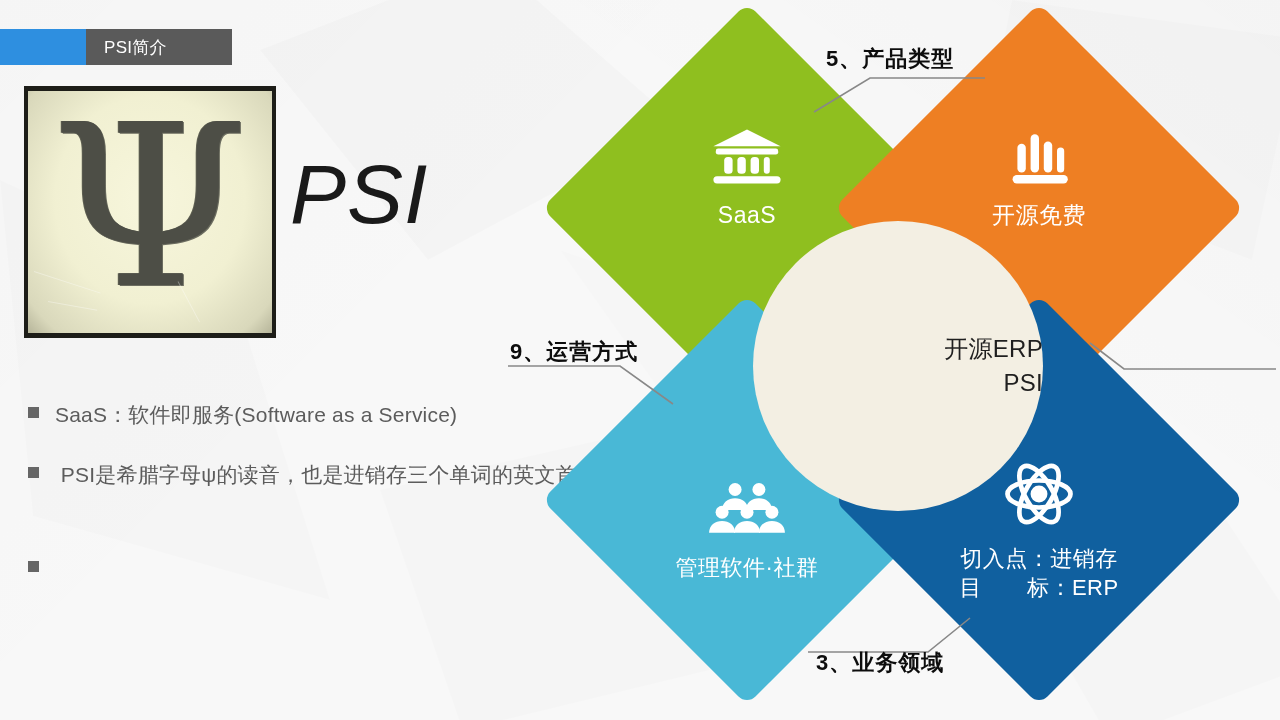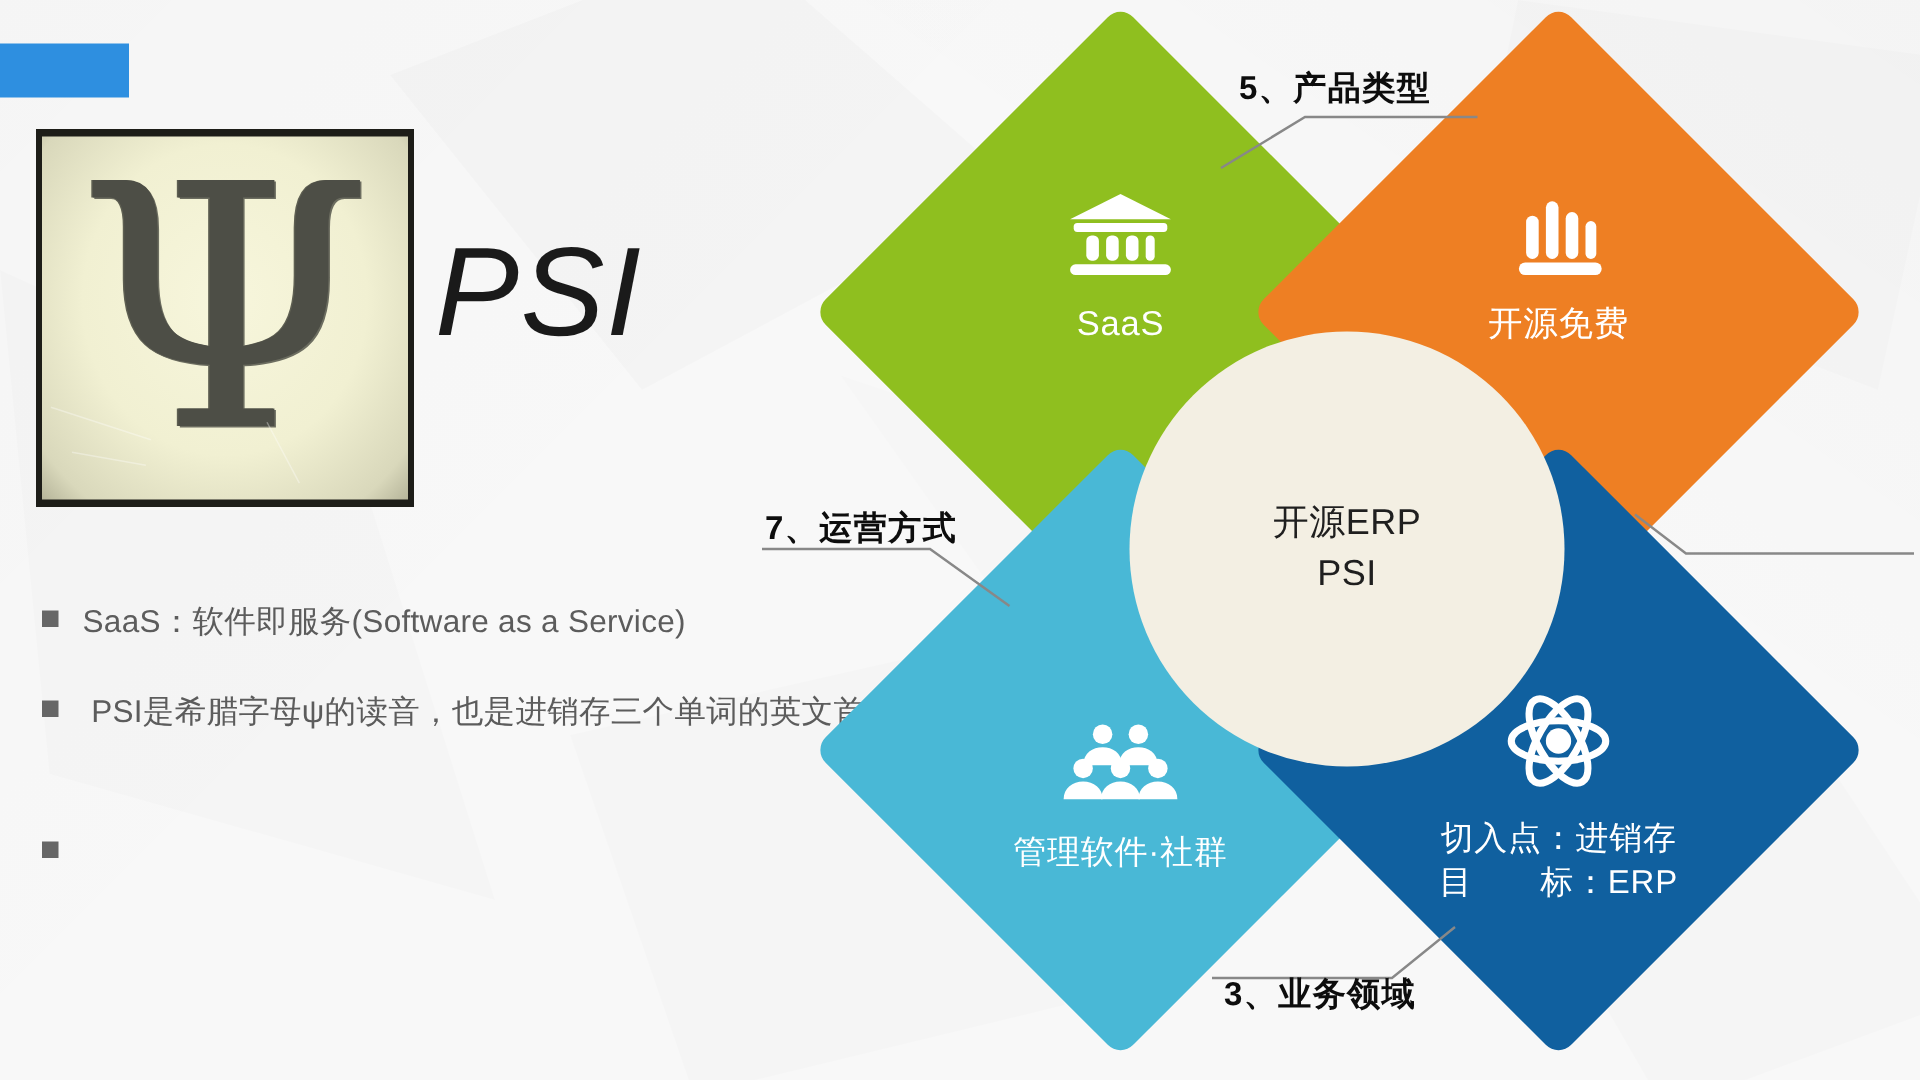--- a/index.html
+++ b/index.html
@@ -189,21 +189,21 @@
   .dia-icon { width: 78px; height: 60px; display: block; }
 
   .center-circle {
     position: absolute;
     left: 159px; top: 166px;
     width: 290px; height: 290px;
     border-radius: 50%;
     background: #f3efe3;
     display: flex;
     flex-direction: column;
-    align-items: center;
+    align-items: flex-end;
     justify-content: center;
     z-index: 5;
   }
   .center-circle .cc-line {
     font-size: 24px;
     line-height: 34px;
     color: #1f1f1f;
     text-align: center;
     letter-spacing: 0.3px;
   }
@@ -231,20 +231,23 @@
 <div id="slide">
 
   <div class="facet f1"></div>
   <div class="facet f2"></div>
   <div class="facet f3"></div>
   <div class="facet f4"></div>
   <div class="facet f5"></div>
   <div class="facet f6"></div>
 
   <div class="hdr-blue"></div>
+  <div class="hdr-gray">
+    <span class="hdr-text">PSI简介</span>
+  </div>
 
   <div class="logo-box">
     <div class="logo-inner">
       <div class="psi-glyph">Ψ</div>
       <div class="logo-scratch" style="left:6px; top:180px; width:70px; transform:rotate(18deg);"></div>
       <div class="logo-scratch" style="left:150px; top:190px; width:46px; transform:rotate(62deg);"></div>
       <div class="logo-scratch" style="left:20px; top:210px; width:50px; transform:rotate(10deg);"></div>
     </div>
   </div>
   <div class="logo-word">PSI</div>
@@ -350,15 +353,15 @@
       </svg>
   </div>
   <div class="co-line" style="left:508px; top:364px;">
     <svg width="170" height="42">
         <polyline points="0,2 112,2 165,40" fill="none" stroke="#888888" stroke-width="1.6"></polyline>
       </svg>
   </div>
 
   <div class="callout co1">5、产品类型</div>
   <div class="callout co3">3、业务领域</div>
-  <div class="callout co4">7、运营方式</div>
+  <div class="callout co4">9、运营方式</div>
 
 </div>
 
 </body></html>

